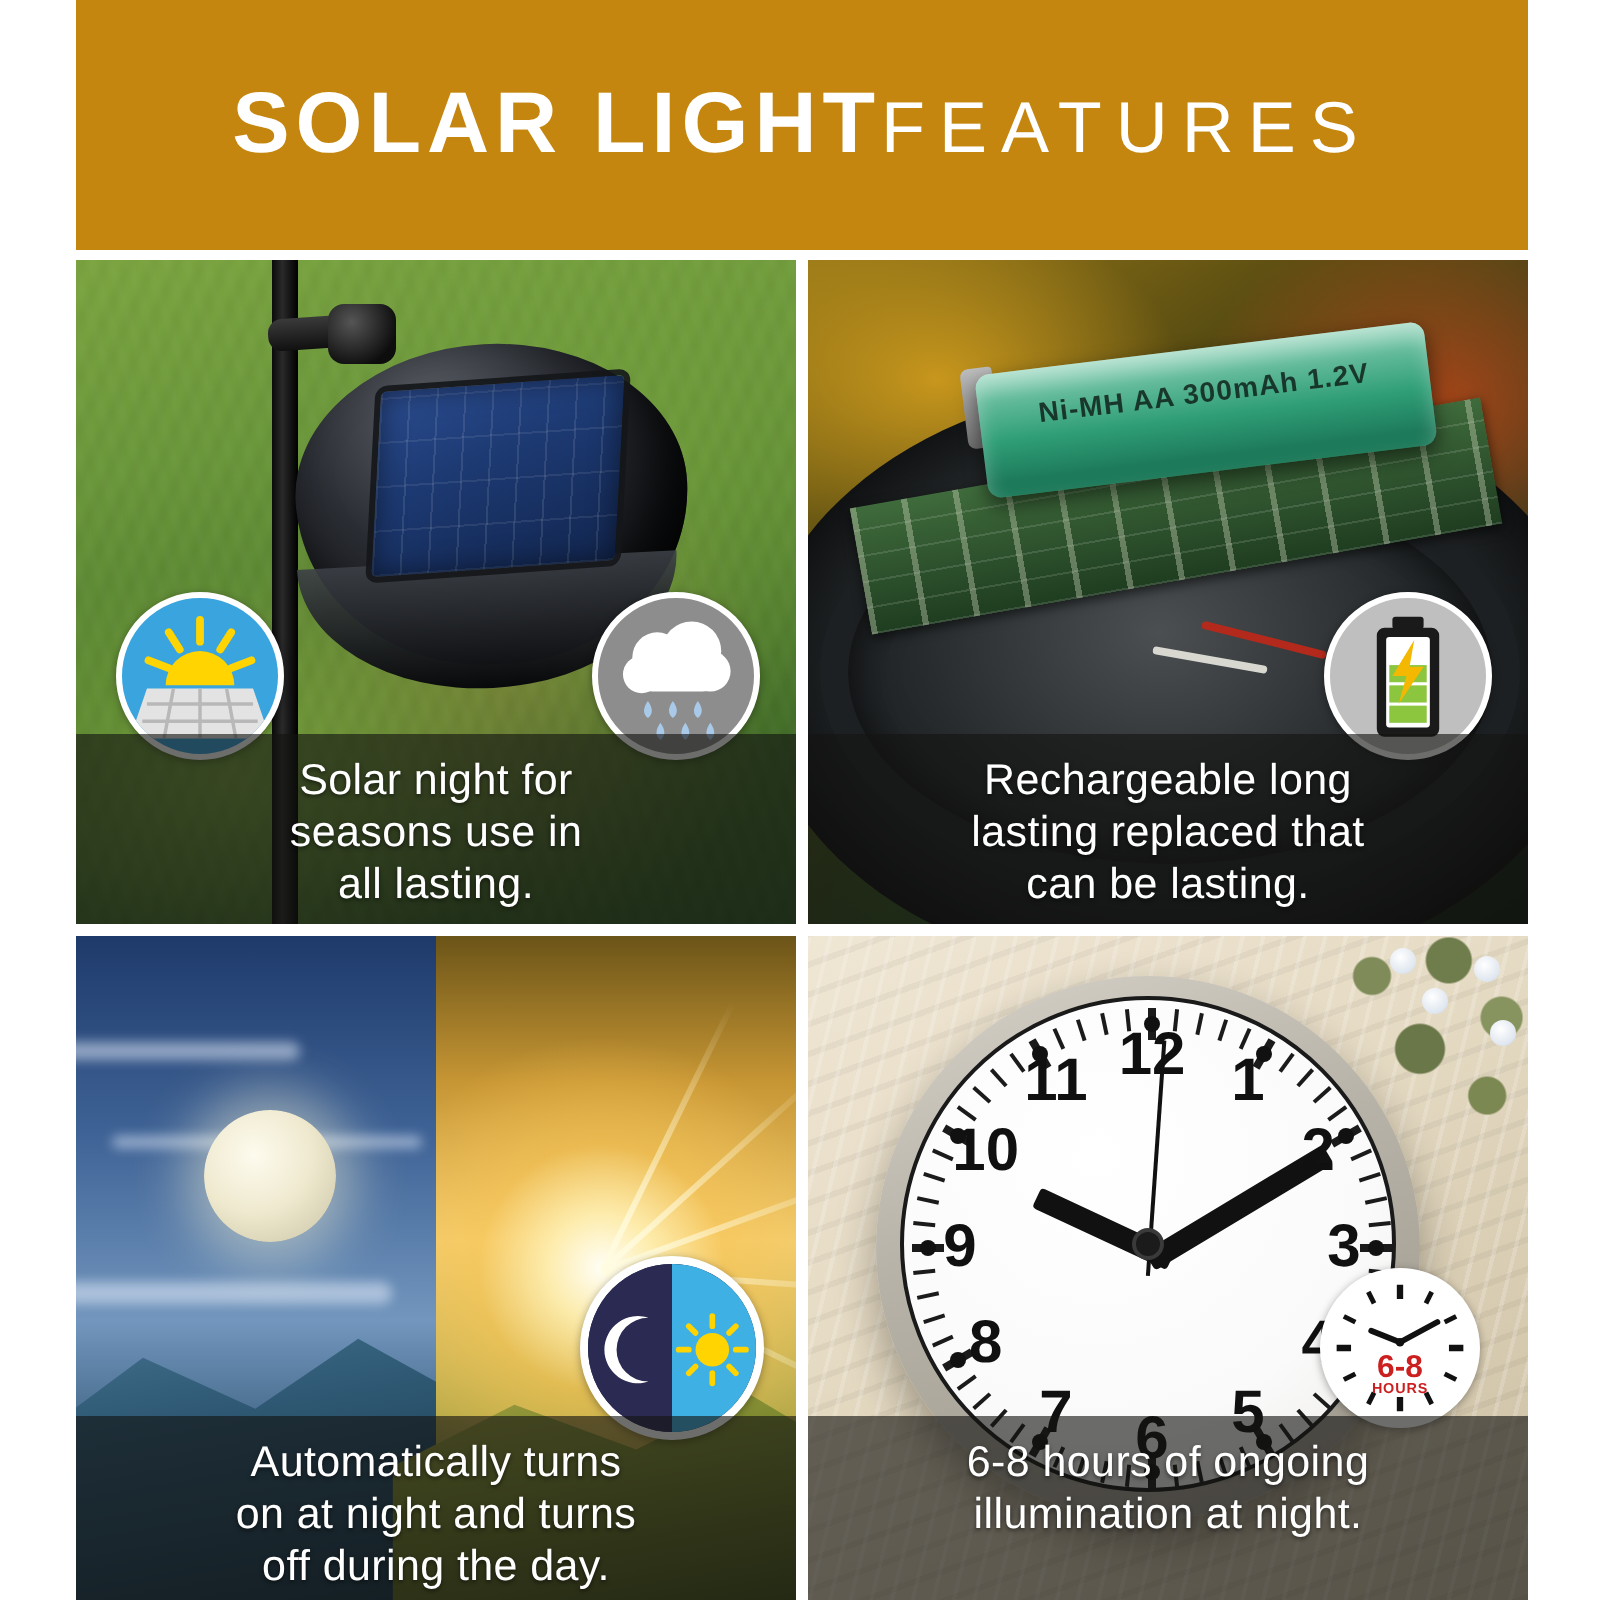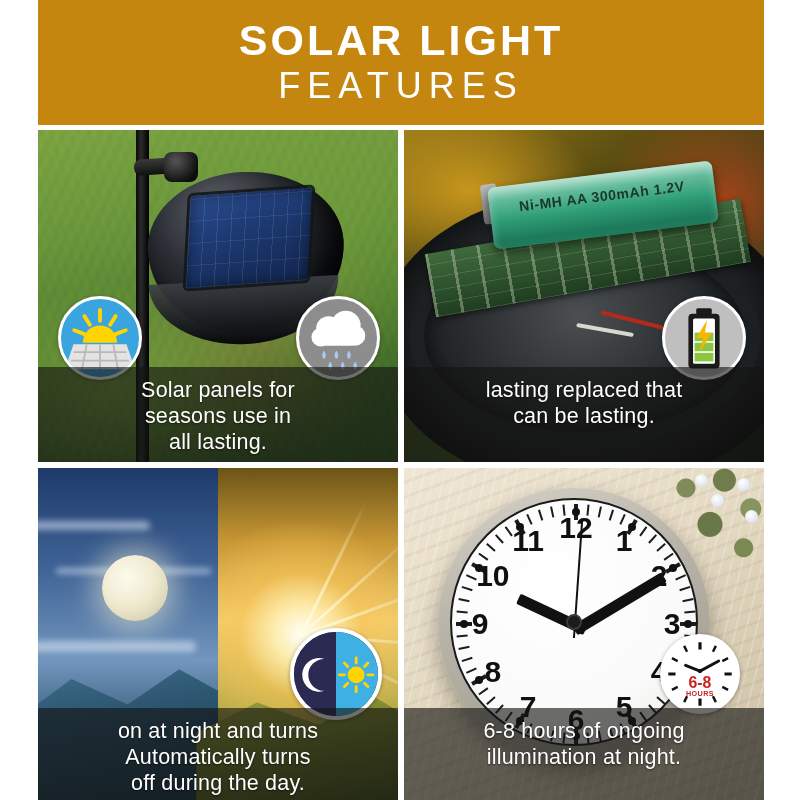--- a/index.html
+++ b/index.html
@@ -5,21 +5,21 @@
   * { box-sizing: border-box; margin: 0; padding: 0; }
   html, body { width: 800px; height: 800px; background: #ffffff; }
   body { font-family: "Liberation Sans", sans-serif; overflow: hidden; }
 
   .page { position: relative; width: 800px; height: 800px; background: #fff; }
 
   
   .header {
     position: absolute; left: 38px; top: 0; width: 726px; height: 125px;
     background: #c4860f;
-    display: flex; flex-direction: column;
+    display: flex; 
     align-items: center; justify-content: center;
     overflow: hidden;
   }
   .title-main {
     color: #ffffff; font-size: 43px; font-weight: bold;
     letter-spacing: 3px; line-height: 1.02; white-space: nowrap;
   }
   .title-sub {
     color: #ffffff; font-size: 36px; font-weight: 300;
     letter-spacing: 7px; line-height: 1.15; white-space: nowrap;
@@ -365,21 +365,21 @@
             <path d="M48 66 q5 7 0 11 q-5 -4 0 -11z"></path>
             <path d="M64 66 q5 7 0 11 q-5 -4 0 -11z"></path>
             <path d="M40 80 q5 7 0 11 q-5 -4 0 -11z"></path>
             <path d="M56 80 q5 7 0 11 q-5 -4 0 -11z"></path>
             <path d="M72 80 q5 7 0 11 q-5 -4 0 -11z"></path>
           </g>
         </svg>
       </div>
 
       <div class="caption">
-        <span>Solar panels for</span>
+        <span>Solar night for</span>
         <span>seasons use in</span>
         <span>all lasting.</span>
       </div>
     </div>
 
     <div class="panel p-tr">
       <div class="photo ph-batt">
         <div class="batt-body"></div>
         <div class="batt-ring"></div>
         <div class="pcb">
@@ -402,20 +402,21 @@
           <g fill="#8cc63e">
             <rect x="38" y="56" width="24" height="11"></rect>
             <rect x="38" y="69" width="24" height="11"></rect>
             <rect x="38" y="43" width="24" height="11"></rect>
           </g>
           <polygon points="54,27 40,50 49,50 44,68 60,44 51,44" fill="#f5b800"></polygon>
         </svg>
       </div>
 
       <div class="caption">
+        <span>Rechargeable long</span>
         <span>lasting replaced that</span>
         <span>can be lasting.</span>
       </div>
     </div>
 
     <div class="panel p-bl">
       <div class="photo">
         <div class="ph-night">
           <div class="cloud-streak" style="left:-8%;top:16%;width:70%;"></div>
           <div class="cloud-streak" style="left:10%;top:30%;width:86%;height:6px;"></div>
@@ -448,22 +449,22 @@
             <line x1="88" y1="51" x2="94" y2="51"></line>
             <line x1="60" y1="37" x2="64" y2="41"></line>
             <line x1="84" y1="61" x2="88" y2="65"></line>
             <line x1="88" y1="37" x2="84" y2="41"></line>
             <line x1="64" y1="61" x2="60" y2="65"></line>
           </g>
         </svg>
       </div>
 
       <div class="caption">
+        <span>Automatically turns</span>
         <span>on at night and turns</span>
-        <span>Automatically turns</span>
         <span>off during the day.</span>
       </div>
     </div>
 
     <div class="panel p-br">
       <div class="photo ph-clock">
         <div class="wall-tex"></div>
         <div class="foliage"></div>
         <div class="flower" style="right:14px;top:10px;"></div>
         <div class="flower" style="right:40px;top:26px;"></div>

